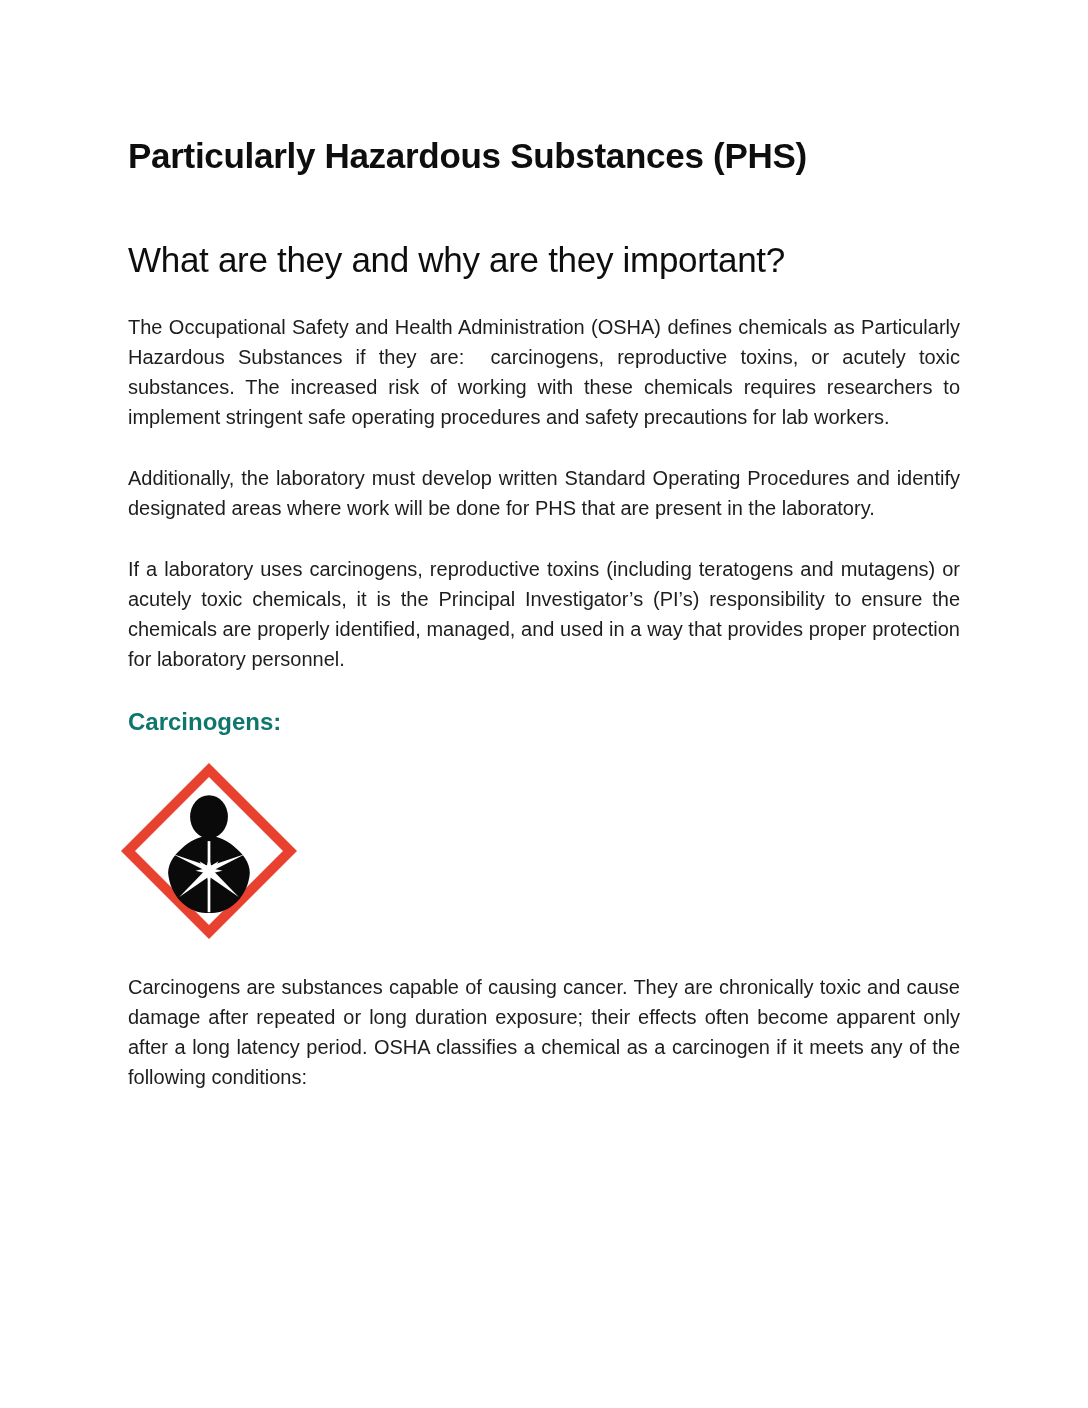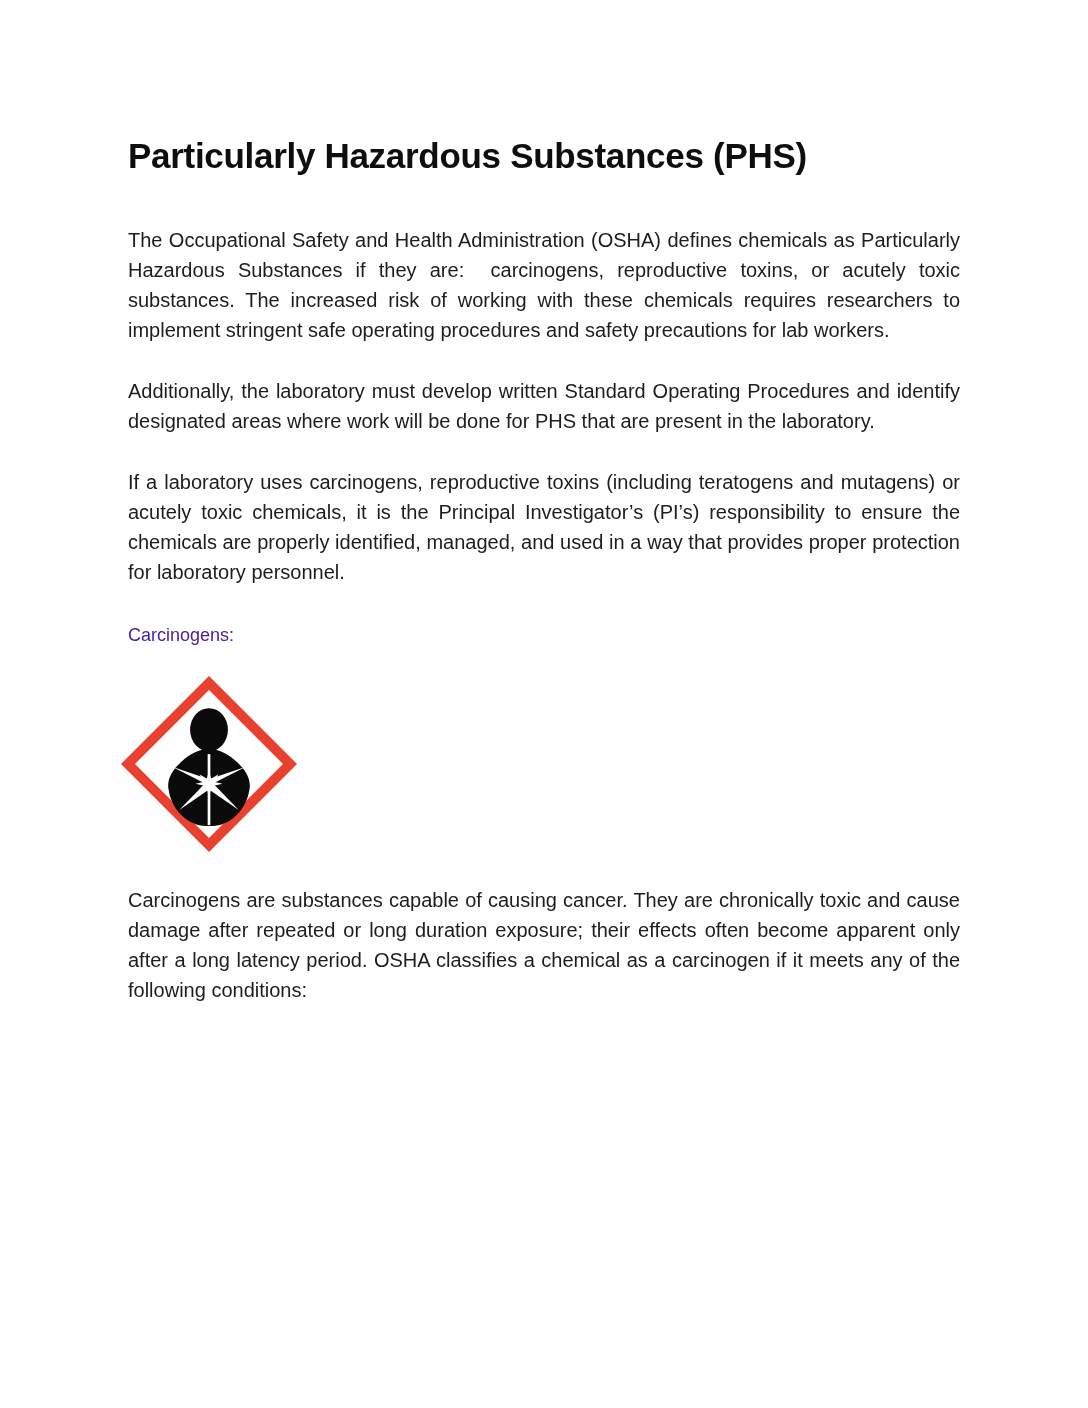--- a/index.html
+++ b/index.html
@@ -38,28 +38,28 @@
     letter-spacing: -0.3px;
   }
   p.body-text {
     margin: 31px 0 0 0;
     font-size: 20px;
     line-height: 30px;
     text-align: justify;
     color: #1d1d1d;
   }
   p.body-text.first-after-subtitle {
-    margin-top: 47px;
+    margin-top: 30px;
   }
   h3.section-heading {
     margin: 33px 0 0 0;
-    font-size: 18px;
+    font-size: 24px;
     line-height: 30px;
-    font-weight: 400;
-    color: #4c1d95;
+    font-weight: 700;
+    color: #0f766e;
   }
   .pictogram-wrap {
     margin: 24px 0 0 -9px;
     width: 180px;
     height: 180px;
   }
   .pictogram-wrap svg {
     display: block;
     width: 180px;
     height: 180px;
@@ -72,20 +72,21 @@
     color: #1d1d1d;
   }
 </style>
 </head>
 <body>
 
 <div class="page">
 
   <h1 class="doc-title">Particularly Hazardous Substances (PHS)</h1>
 
+  <h2 class="doc-subtitle">What are they and why are they important?</h2>
 
   <p class="body-text first-after-subtitle">The Occupational Safety and Health Administration (OSHA) defines chemicals as Particularly Hazardous Substances if they are:&nbsp; carcinogens, reproductive toxins, or acutely toxic substances. The increased risk of working with these chemicals requires researchers to implement stringent safe operating procedures and safety precautions for lab workers.</p>
 
   <p class="body-text">Additionally, the laboratory must develop written Standard Operating Procedures and identify designated areas where work will be done for PHS that are present in the laboratory.</p>
 
   <p class="body-text">If a laboratory uses carcinogens, reproductive toxins (including teratogens and mutagens) or acutely toxic chemicals, it is the Principal Investigator’s (PI’s) responsibility to ensure the chemicals are properly identified, managed, and used in a way that provides proper protection for laboratory personnel.</p>
 
   <h3 class="section-heading">Carcinogens:</h3>
 
   <div class="pictogram-wrap">

